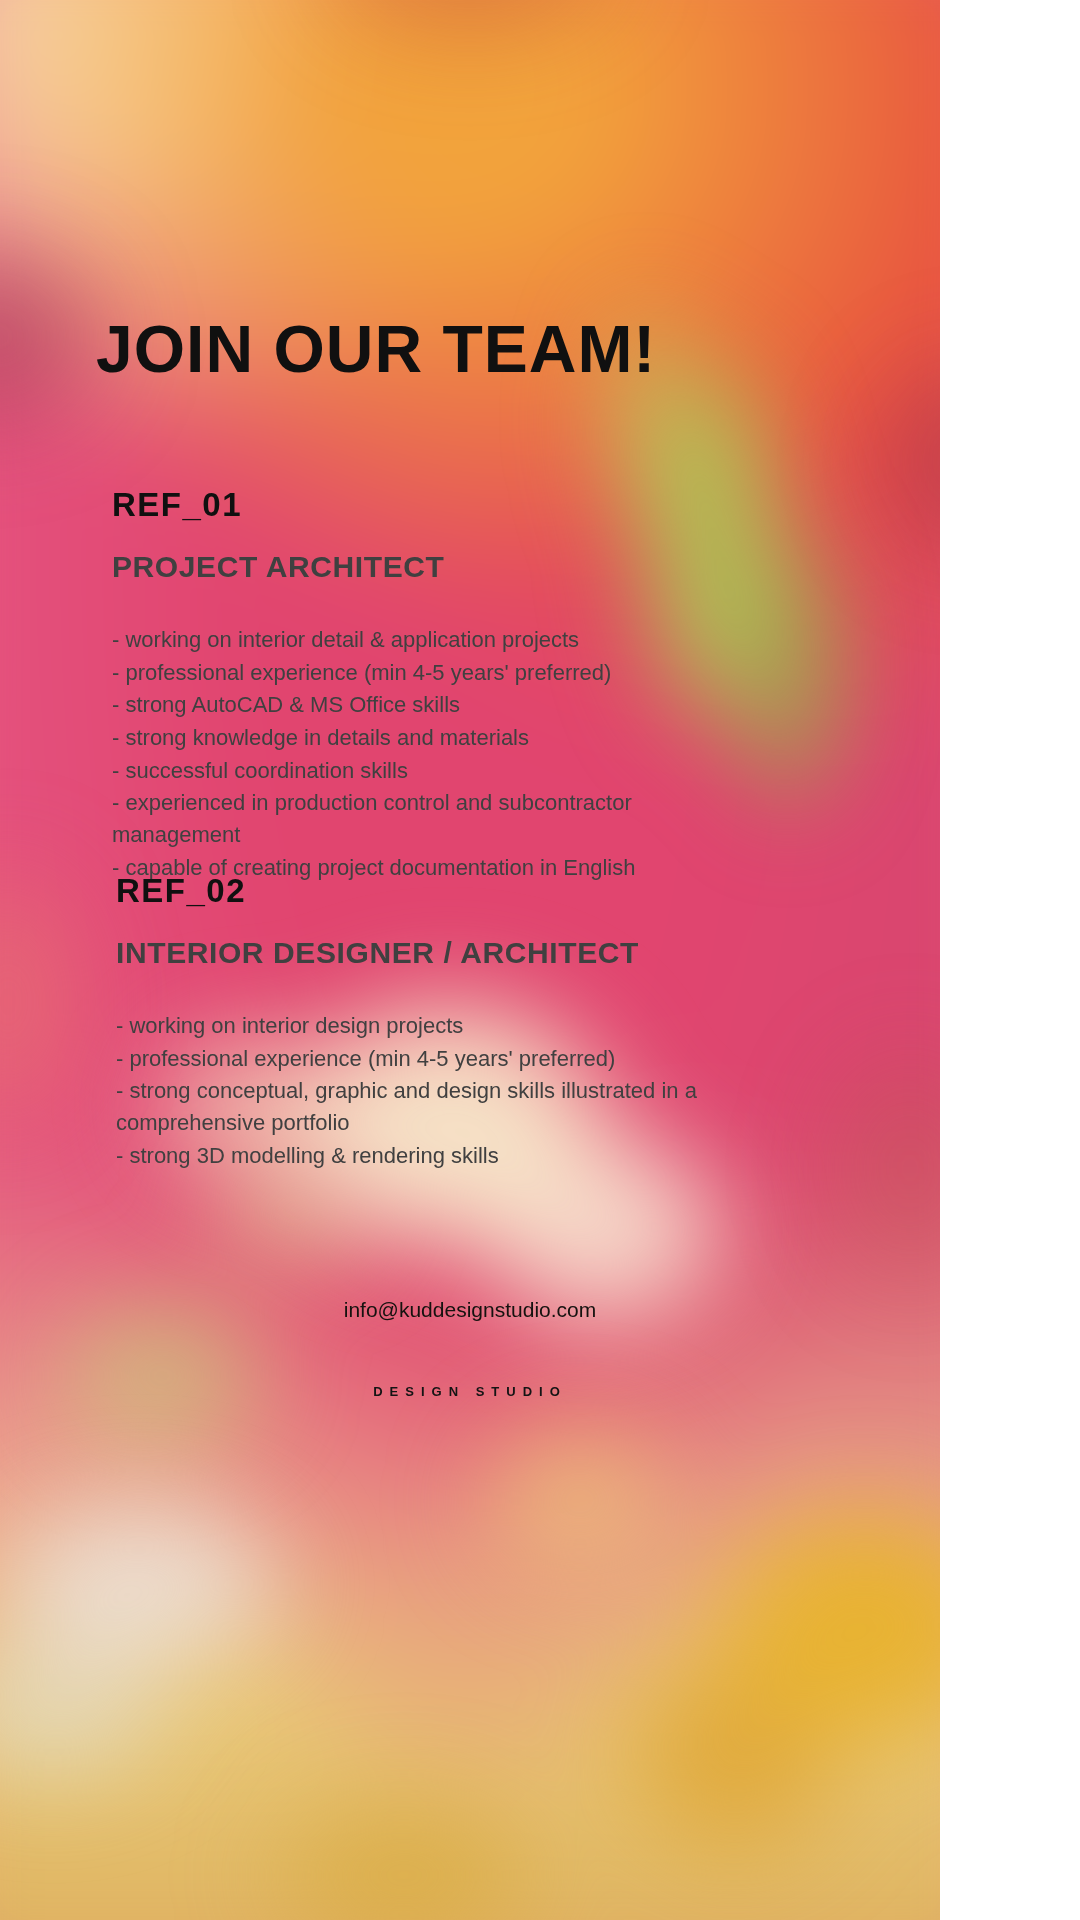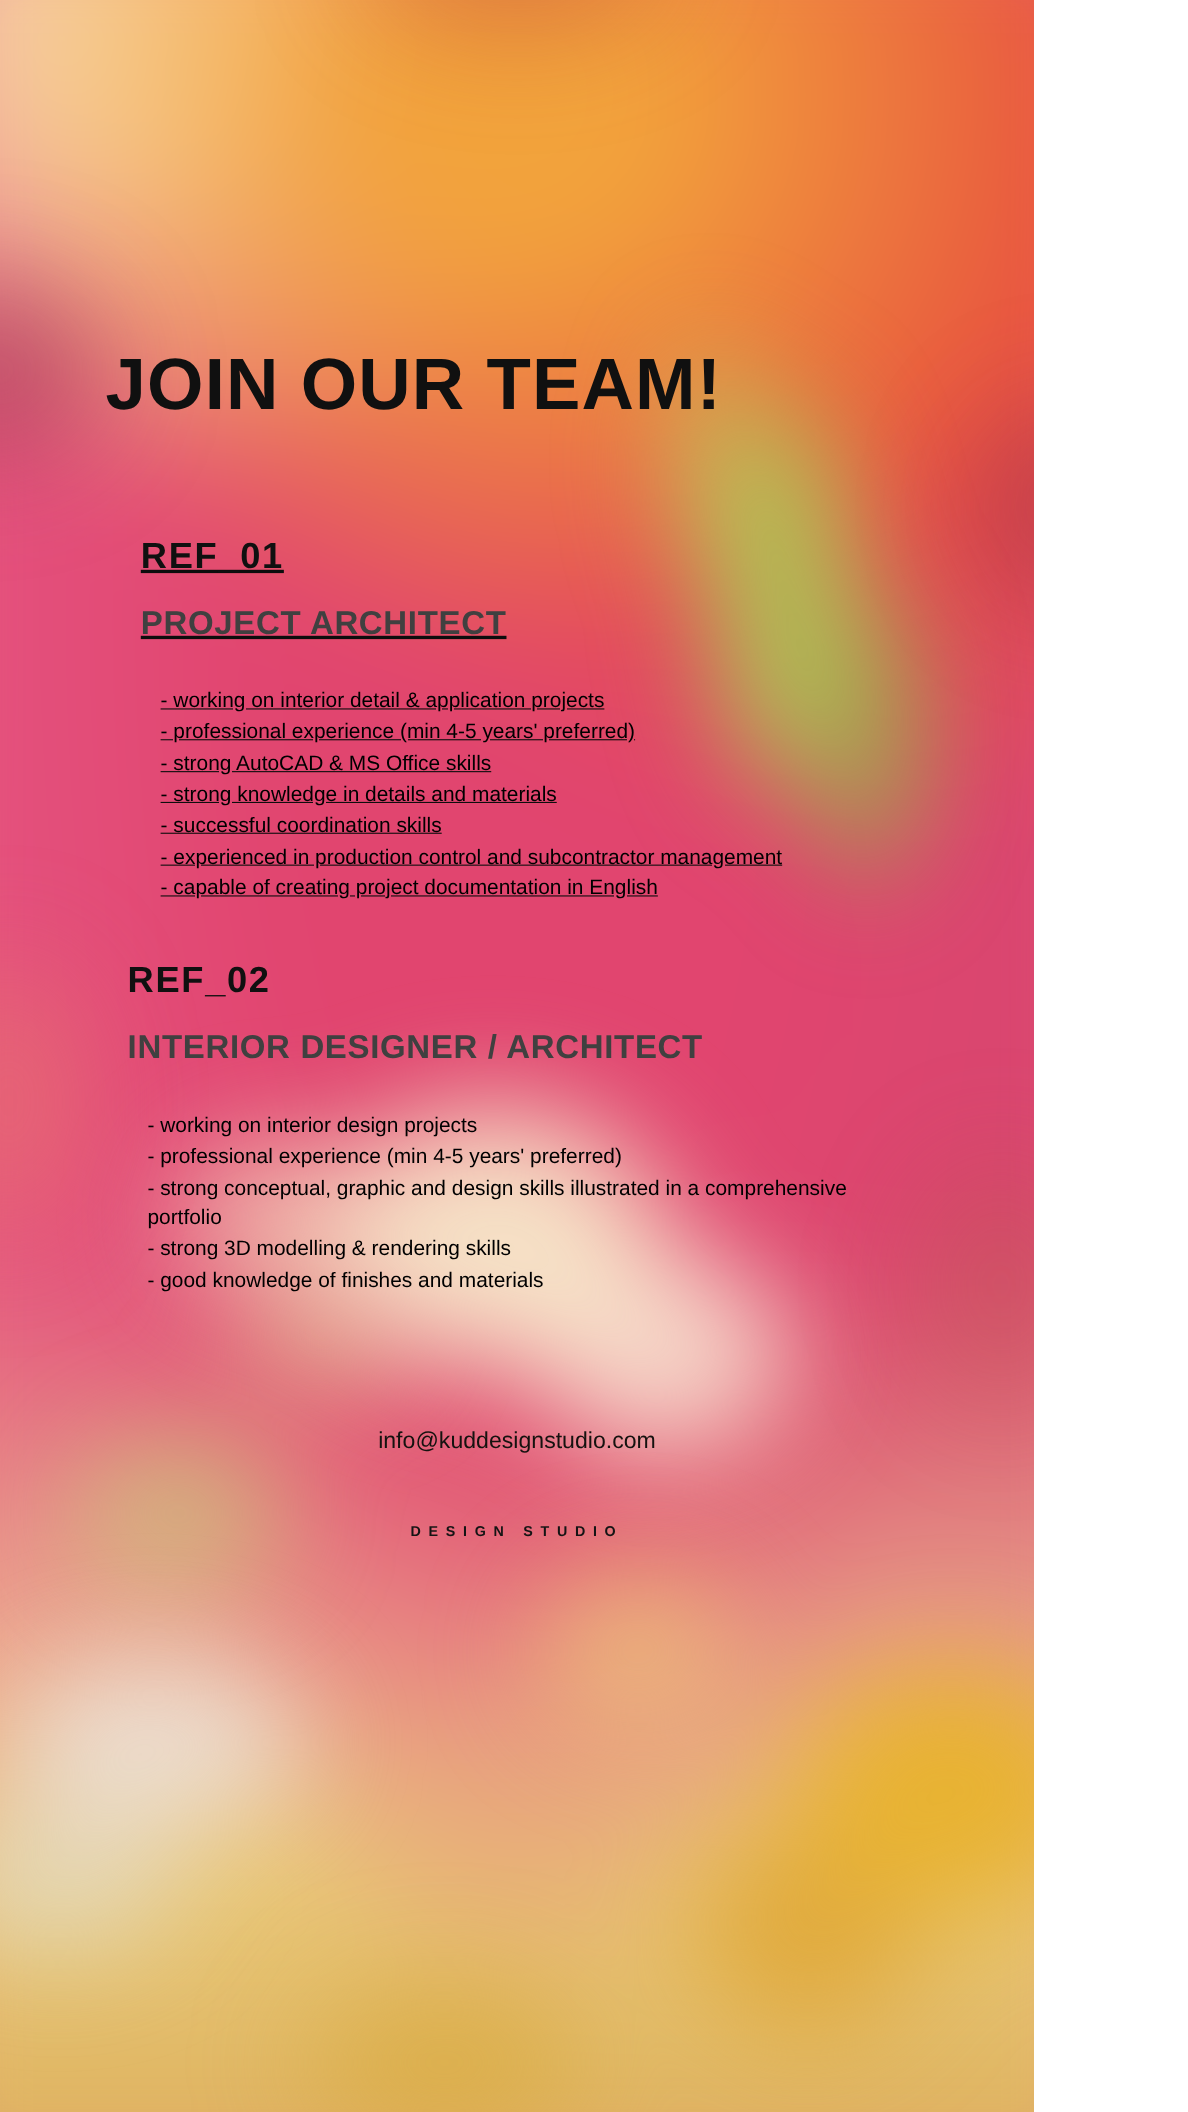--- a/index.html
+++ b/index.html
@@ -81,46 +81,46 @@
     left: 96px;
     top: 272px;
     font-size: 66px;
     font-weight: 700;
     letter-spacing: 1px;
     line-height: 1;
     color: #101010;
   }
 
   .block { position: absolute; }
-  .block-1 { left: 128px; top: 486px; text-decoration: underline; }
+  .block-1 { left: 112px; top: 486px; }
   .block-2 { left: 116px; top: 872px; }
 
   .ref {
     font-size: 33px;
     font-weight: 700;
     letter-spacing: 1.5px;
     margin: 0 0 26px 0;
     color: #101010;
   }
 
   .role {
     font-size: 30px;
     font-weight: 700;
     letter-spacing: 0.6px;
     margin: 16px 0 40px 0;
     color: #404040;
   }
 
   .bullets {
-    margin: 18px;
+    margin: 0;
     padding: 0;
     list-style: none;
-    font-size: 19px;
+    font-size: 22px;
     line-height: 1.44;
-    color: #000000;
+    color: #404040;
     max-width: 640px;
   }
   .bullets li { margin: 0 0 1px 0; }
 
   .email {
     position: absolute;
     left: 0;
     right: 0;
     top: 1298px;
     text-align: center;
@@ -183,21 +183,20 @@
     </div>
 
     <div class="block block-2">
       <div class="ref">REF_02</div>
       <div class="role">INTERIOR DESIGNER / ARCHITECT</div>
       <ul class="bullets">
         <li>- working on interior design projects</li>
         <li>- professional experience (min 4-5 years' preferred)</li>
         <li>- strong conceptual, graphic and design skills illustrated in a comprehensive portfolio</li>
         <li>- strong 3D modelling &amp; rendering skills</li>
-        <li>- good knowledge of finishes and materials</li>
       </ul>
     </div>
 
     <div class="email">info@kuddesignstudio.com</div>
 
     <div class="logo">
       <div class="logo-sub">DESIGN STUDIO</div>
     </div>
 
   </div>

